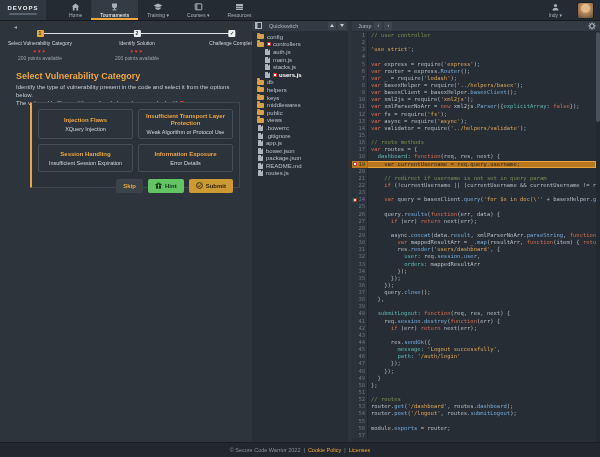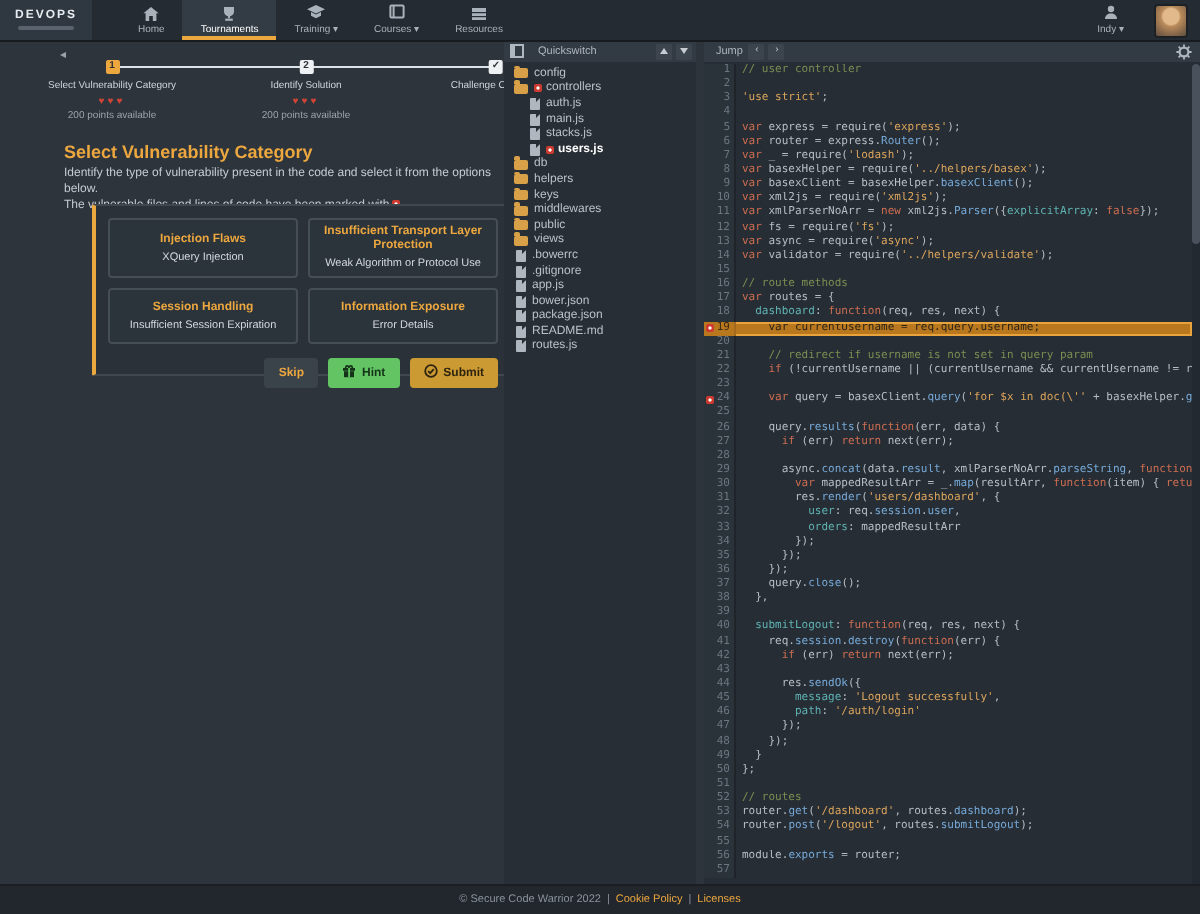--- a/index.html
+++ b/index.html
@@ -24,21 +24,21 @@
   .avatar{width:15px;height:15px;border-radius:2px;cursor:pointer;
     background:radial-gradient(circle at 50% 35%,#e2b98b 0 4px,#b98a5a 5px,#6e5742 11px);border:1px solid #1c2126;}
   
   .subbar{position:absolute;top:20px;height:11px;background:#323a43;display:flex;align-items:center;z-index:4;}
   .subbar .sb-label{font-size:5.5px;color:#aeb6bf;margin:0 3px;}
   .sq-btn{width:8px;height:8px;background:#3c454e;border-radius:1px;display:flex;align-items:center;justify-content:center;
     color:#c6ccd2;font-size:5px;line-height:5px;cursor:pointer;margin-right:2px;}
   .tri-up{width:0;height:0;border-left:2px solid transparent;border-right:2px solid transparent;border-bottom:3px solid #c6ccd2;}
   .tri-down{width:0;height:0;border-left:2px solid transparent;border-right:2px solid transparent;border-top:3px solid #c6ccd2;}
   
-  .pane-left{position:absolute;left:16px;top:20px;width:250px;bottom:14px;}
+  .pane-left{position:absolute;left:0;top:20px;width:250px;bottom:14px;}
   .back-btn{position:absolute;left:14px;top:3px;color:#9aa2ab;font-size:6px;cursor:pointer;}
   .stepper{position:absolute;left:8px;top:10px;width:236px;height:44px;}
   .step-line{position:absolute;left:32px;right:12px;top:3px;height:1px;background:#dde2e7;}
   .step{position:absolute;top:0;transform:translateX(-50%);text-align:center;white-space:nowrap;}
   .step-sq{width:7px;height:7px;border-radius:1px;background:#eef1f4;color:#2b2f34;font-size:5px;font-weight:bold;
     line-height:7px;text-align:center;margin:0 auto;cursor:pointer;}
   .step.active .step-sq{background:#eda73f;}
   .step-label{font-size:5px;color:#cfd5da;margin-top:3px;}
   .step-hearts{font-size:5px;color:#cf4436;letter-spacing:1.5px;margin-top:2px;}
   .step-points{font-size:5px;color:#9aa3ac;margin-top:1px;}

